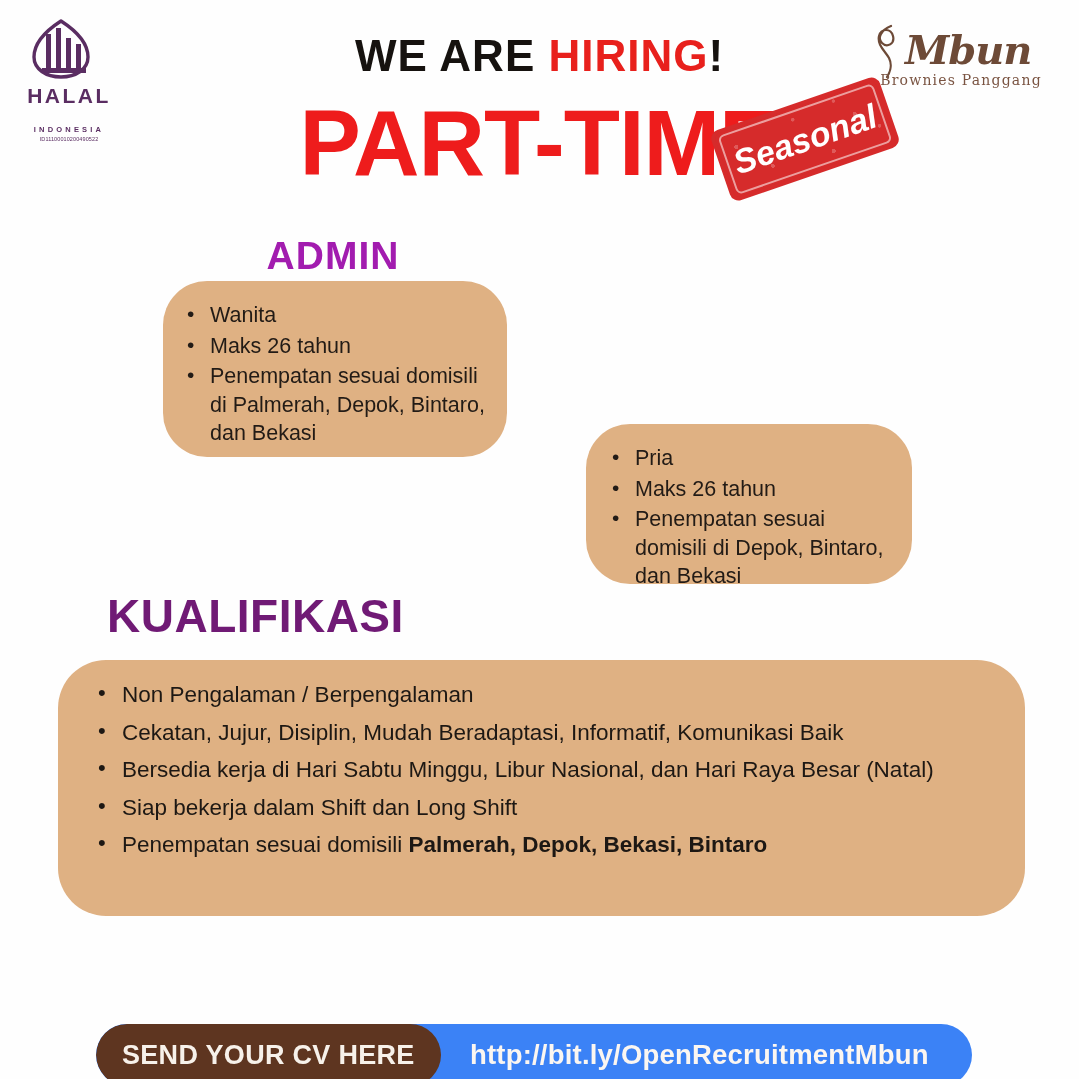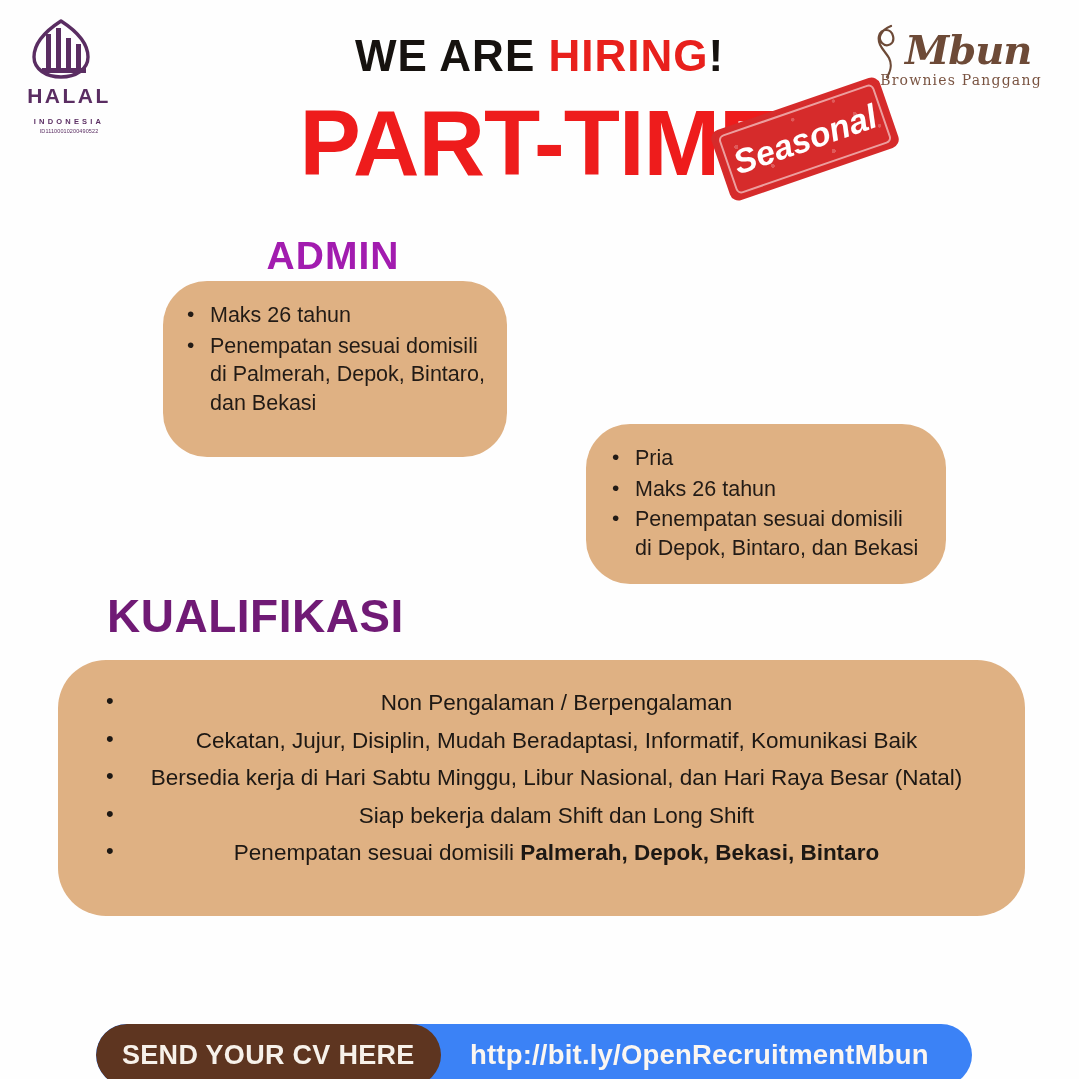--- a/index.html
+++ b/index.html
@@ -42,21 +42,21 @@
     margin-top: 1px;
   }
   .halal-sub {
     font-family: "Liberation Sans", sans-serif;
     font-weight: bold;
     font-size: 7.5px;
     letter-spacing: 3.2px;
     color: #5a2d62;
     text-align: center;
     line-height: 1;
-    margin-top: 12px;
+    margin-top: 20px;
   }
   .halal-serial {
     font-family: "Liberation Sans", sans-serif;
     font-size: 5.5px;
     letter-spacing: 0.1px;
     color: #5a2d62;
     text-align: center;
     line-height: 1;
     margin-top: 3px;
     transform: scaleY(0.9);
@@ -219,21 +219,21 @@
     left: 4px;
     top: -1px;
     font-size: 21px;
     color: #221b16;
   }
 
   #admin-title { left: 163px; top: 236px; width: 340px; text-align: center; }
   #admin-box   { left: 163px; top: 281px; width: 344px; height: 176px; padding: 20px 22px 0 20px; }
 
   #helper-title { left: 586px; top: 379px; width: 354px; text-align: center; }
-  #helper-box   { left: 586px; top: 424px; width: 360px; height: 160px; padding: 20px 22px 0 22px; }
+  #helper-box   { left: 586px; top: 424px; width: 326px; height: 160px; padding: 20px 22px 0 22px; }
 
   
   .kual-title {
     position: absolute;
     left: 107px;
     top: 593px;
     font-family: "Liberation Sans", sans-serif;
     font-weight: bold;
     font-size: 46px;
     letter-spacing: 0.5px;
@@ -245,24 +245,23 @@
     left: 58px;
     top: 660px;
     width: 967px;
     height: 256px;
     background: #dfb183;
     border-radius: 48px;
     box-sizing: border-box;
     padding: 24px 34px 0 34px;
   }
   .kual-list {
-    margin: 8px;
+    margin: 0;
     padding: 0;
     list-style: none;
-    text-align: center;
   }
   .kual-list li {
     position: relative;
     font-family: "Liberation Sans", sans-serif;
     font-size: 22.5px;
     color: #1d1814;
     line-height: 1;
     padding-left: 30px;
     margin-bottom: 15px;
   }
@@ -359,20 +358,21 @@
   <div class="stamp">
     <div class="stamp-body"></div>
     <div class="stamp-inner"></div>
     <div class="stamp-text">Seasonal</div>
     <div class="stamp-grain"></div>
   </div>
 
   <div id="admin-title" class="role-title">ADMIN</div>
   <div id="admin-box" class="role-box">
     <ul class="role-list">
+      <li>Wanita</li>
       <li>Maks 26 tahun</li>
       <li>Penempatan sesuai domisili di Palmerah, Depok, Bintaro, dan Bekasi</li>
     </ul>
   </div>
 
   <div id="helper-box" class="role-box">
     <ul class="role-list">
       <li>Pria</li>
       <li>Maks 26 tahun</li>
       <li>Penempatan sesuai domisili di Depok, Bintaro, dan Bekasi</li>

